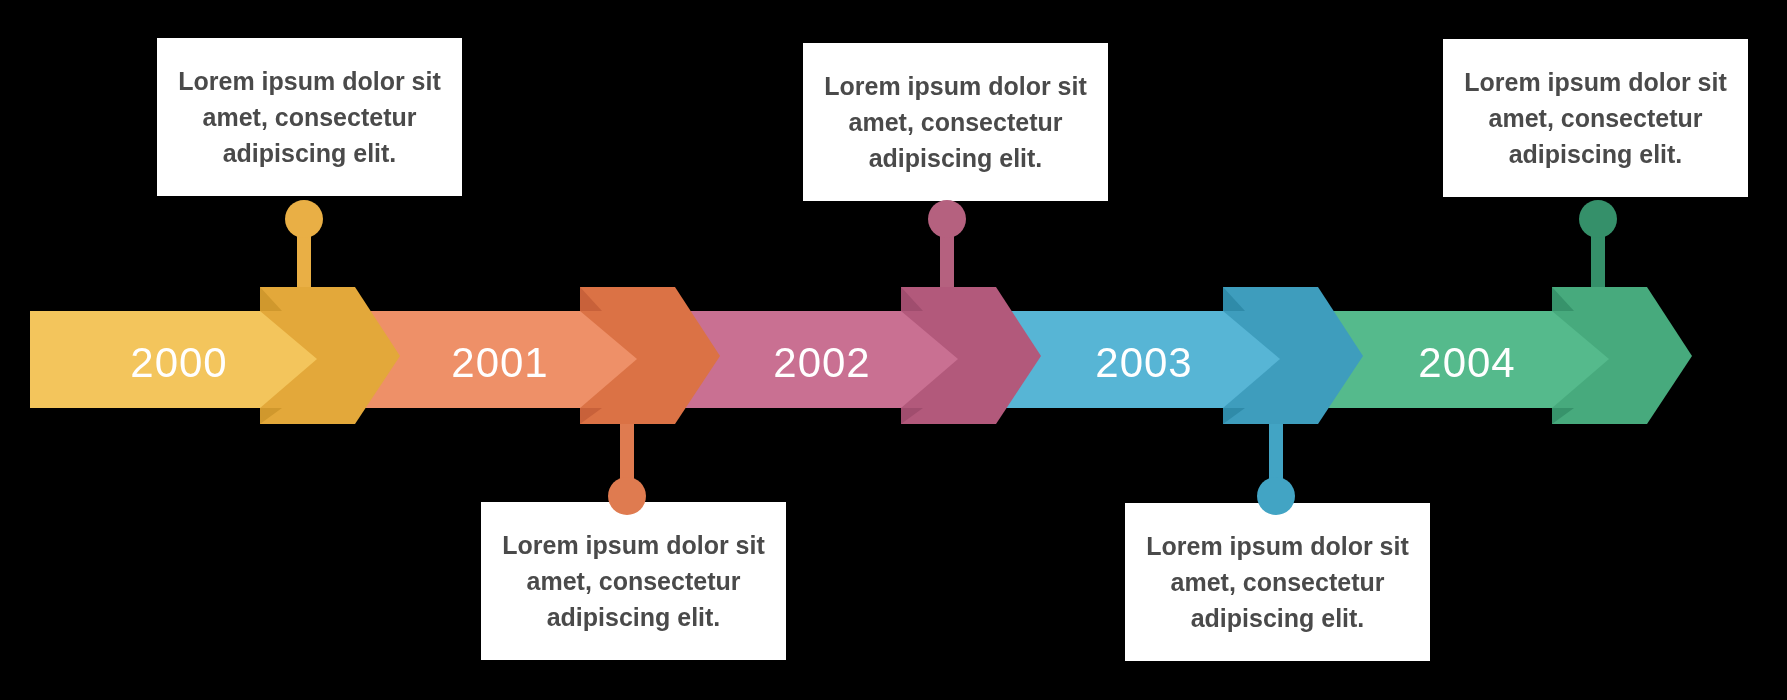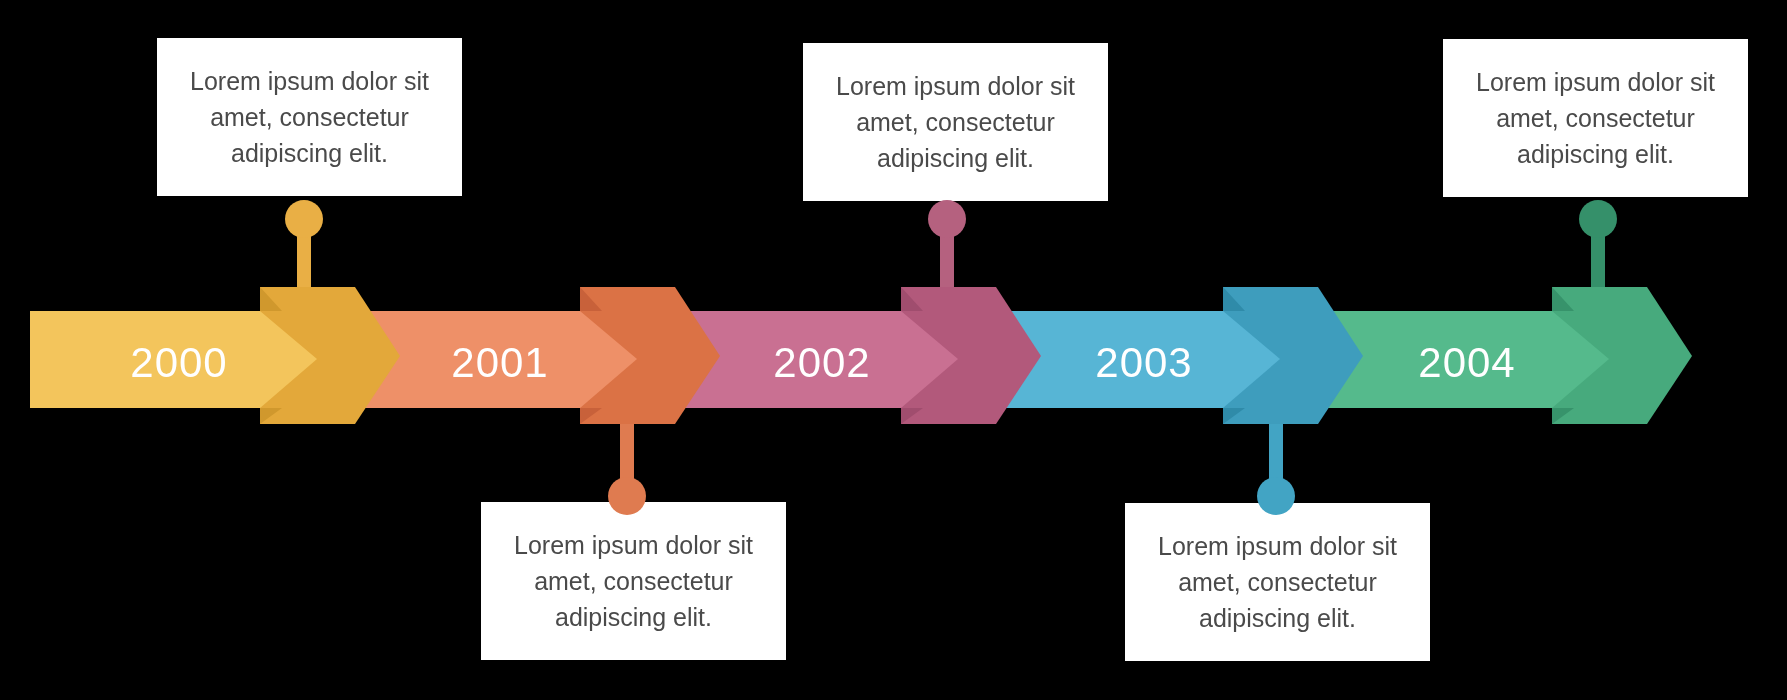--- a/index.html
+++ b/index.html
@@ -5,21 +5,21 @@
   html,body{margin:0;padding:0;background:#000;}
   .stage{position:relative;width:1787px;height:700px;background:#000;overflow:hidden;
          font-family:"Liberation Sans",sans-serif;}
   .stage svg{position:absolute;left:0;top:0;z-index:1;}
   #labels text{font-family:"Liberation Sans",sans-serif;font-size:42px;
                text-anchor:middle;fill:var(--year-color,#fff);letter-spacing:1px;}
   .note{position:absolute;width:305px;height:158px;z-index:2;
         background:var(--note-bg,#fff);
         display:flex;flex-direction:column;justify-content:center;
         text-align:center;font-size:25px;line-height:36px;
-        color:var(--note-text,#4A4A4A);}
+        color:var(--note-text,#4A4A4A);font-weight:bold;}
   .note-line{white-space:nowrap;}
   .dot{position:absolute;width:38px;height:38px;border-radius:50%;z-index:3;}
 </style>
 </head>
 <body>
 
 <div class="stage" style="background: rgb(0, 0, 0); --year-color: #FFFFFF; --note-text: #4A4A4A; --note-bg: #FFFFFF;">
 
   <svg width="1787" height="700" viewBox="0 0 1787 700">
     <g id="shapes">

